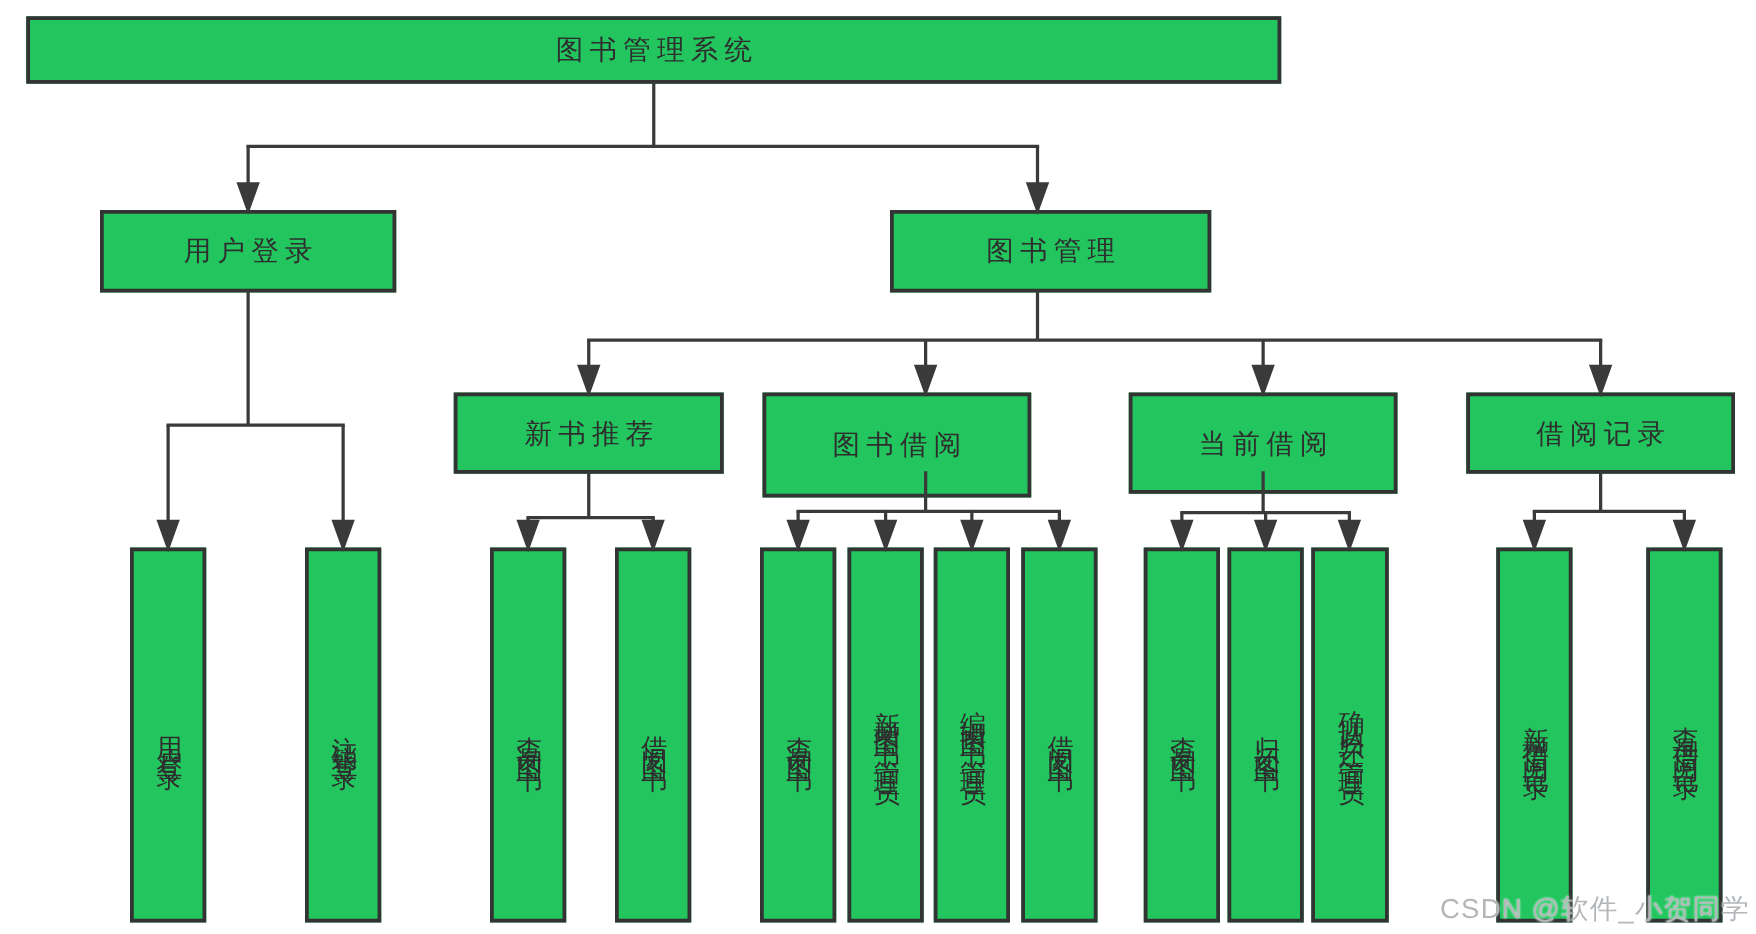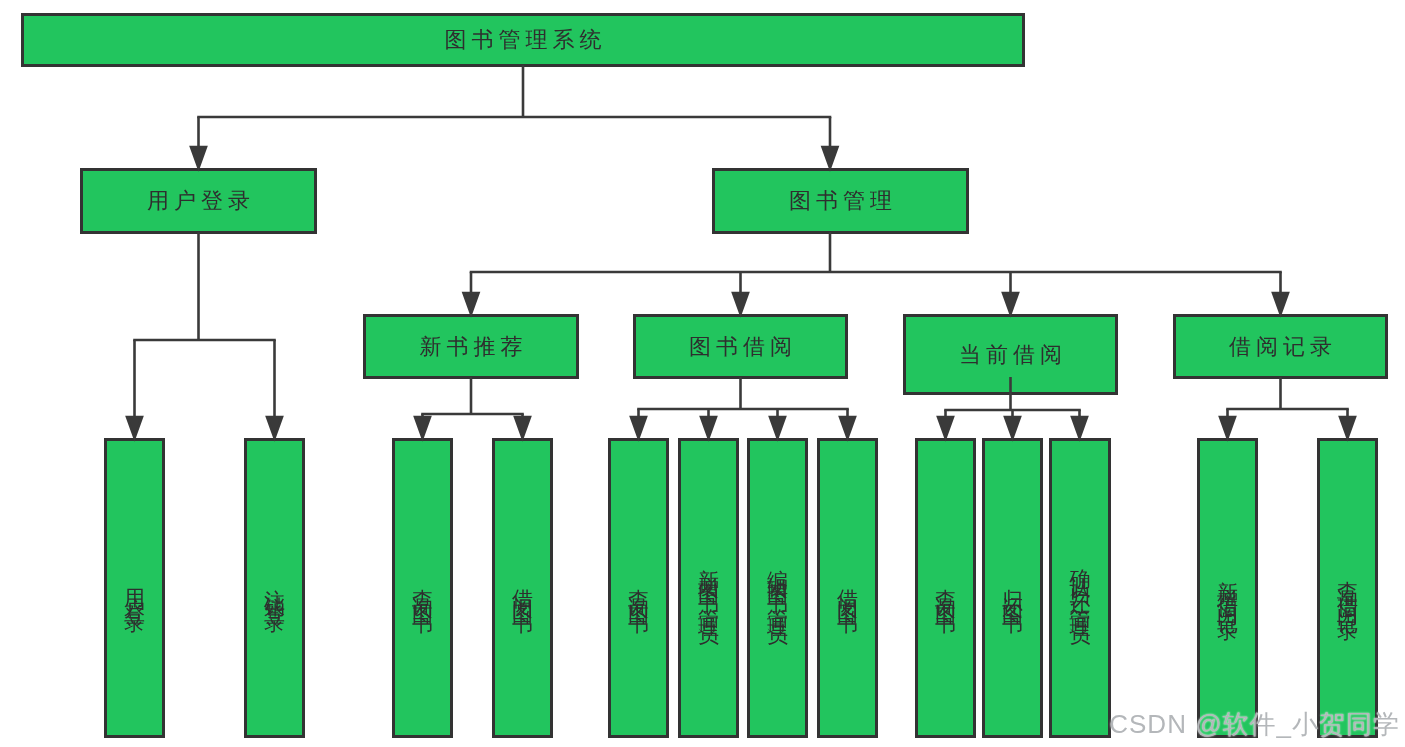--- a/index.html
+++ b/index.html
@@ -19,21 +19,21 @@
     display:flex; align-items:center; justify-content:center;
     color:var(--text); white-space:nowrap;
   }
   .hbox{font-size:22px; letter-spacing:5px; text-indent:5px;}
   .vbox{
     writing-mode:vertical-lr; text-orientation:mixed;
     font-size:21px; letter-spacing:8px; white-space:normal;
   }
   .watermark{
     position:absolute; right:5px; bottom:5px; z-index:9;
-    font-size:26px; letter-spacing:1px; color:var(--watermark);
+    font-size:22px; letter-spacing:1px; color:var(--watermark);
     text-shadow:0 0 2px #ffffff;
   }
 </style>
 </head>
 <body>
 
 <div class="stage">
 
   <svg class="connectors" width="1405" height="747" viewBox="0 0 1405 747">
       <g stroke="#3a3a3a" stroke-width="2.6" fill="#3a3a3a">
@@ -91,21 +91,21 @@
         <polygon points="1340,417 1355,417 1347.5,438"></polygon>
       </g>
     </svg>
 
   <div class="box hbox" style="left:21px;top:13px;width:1004px;height:54px">图书管理系统</div>
 
   <div class="box hbox" style="left:80px;top:168px;width:237px;height:66px">用户登录</div>
   <div class="box hbox" style="left:712px;top:168px;width:257px;height:66px">图书管理</div>
 
   <div class="box hbox" style="left:363px;top:314px;width:216px;height:65px">新书推荐</div>
-  <div class="box hbox" style="left:633px;top:314px;width:215px;height:65px">图书借阅</div>
+  <div class="box hbox" style="left:610px;top:314px;width:215px;height:84px">图书借阅</div>
   <div class="box hbox" style="left:903px;top:314px;width:215px;height:81px">当前借阅</div>
   <div class="box hbox" style="left:1173px;top:314px;width:215px;height:65px">借阅记录</div>
 
   <div class="box vbox" style="left:104px;top:438px;width:61px;height:300px">用户登录</div>
   <div class="box vbox" style="left:244px;top:438px;width:61px;height:300px">注销登录</div>
 
   <div class="box vbox" style="left:392px;top:438px;width:61px;height:300px">查询图书</div>
   <div class="box vbox" style="left:492px;top:438px;width:61px;height:300px">借阅图书</div>
 
   <div class="box vbox" style="left:608px;top:438px;width:61px;height:300px">查询图书</div>

